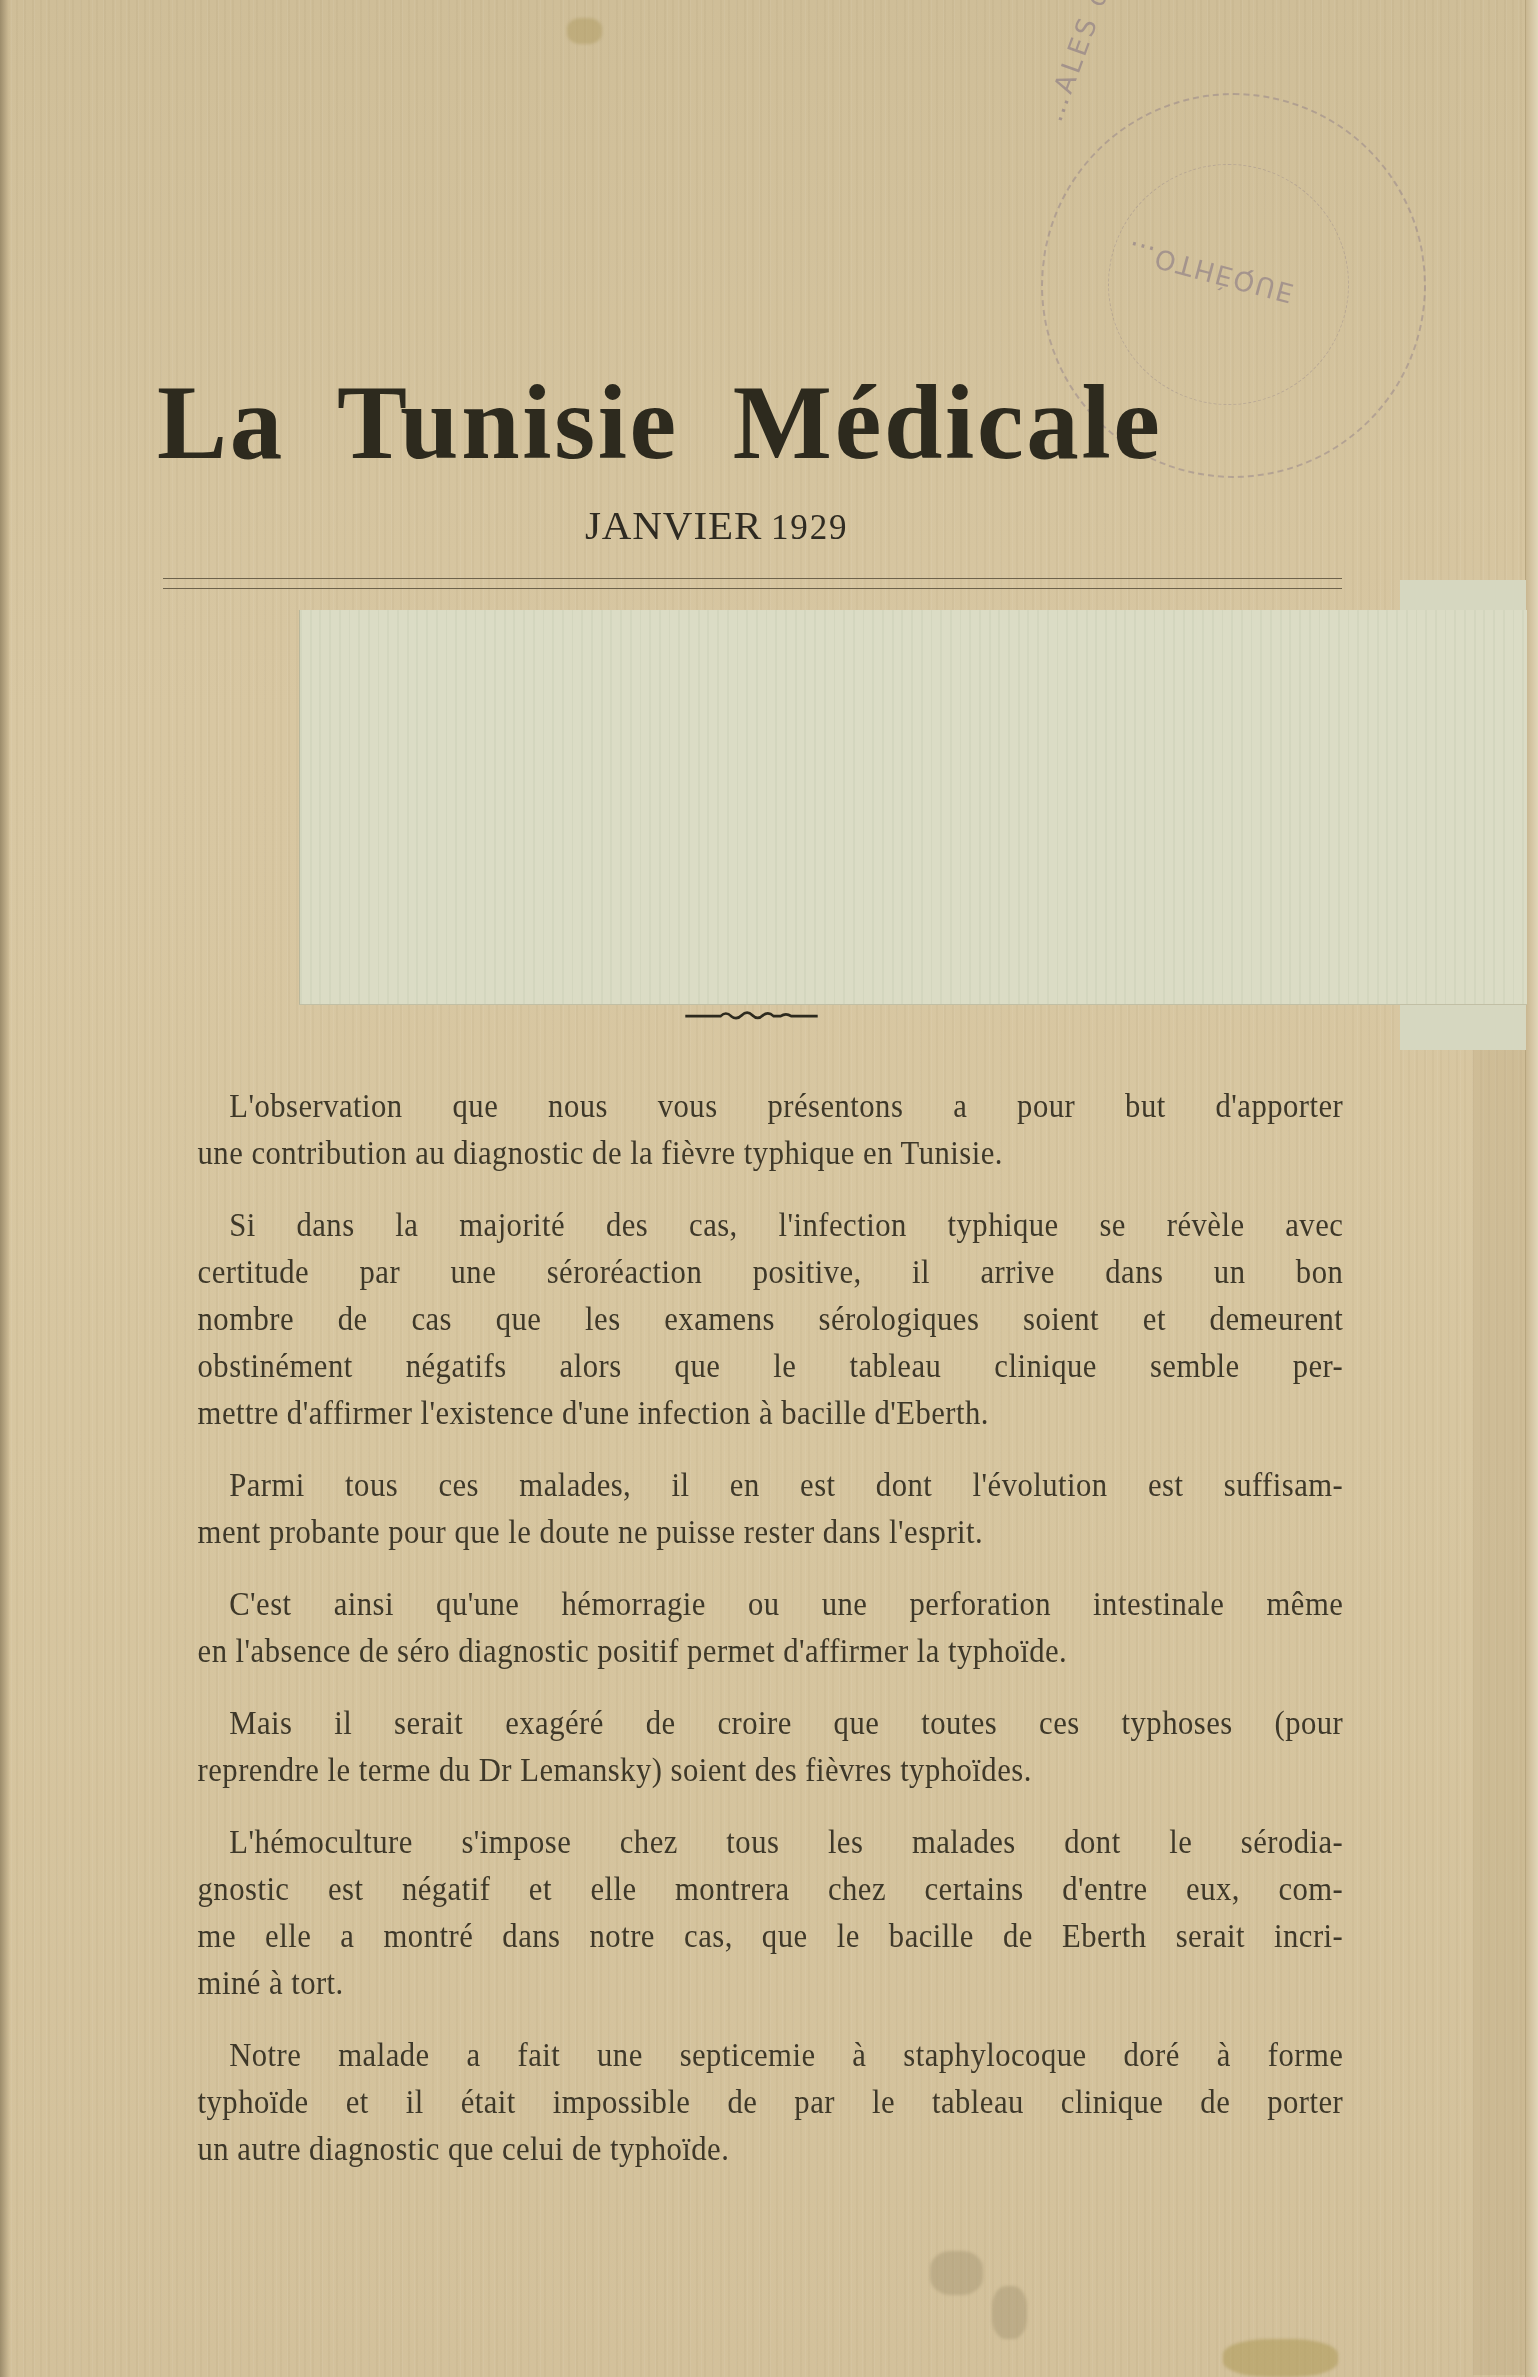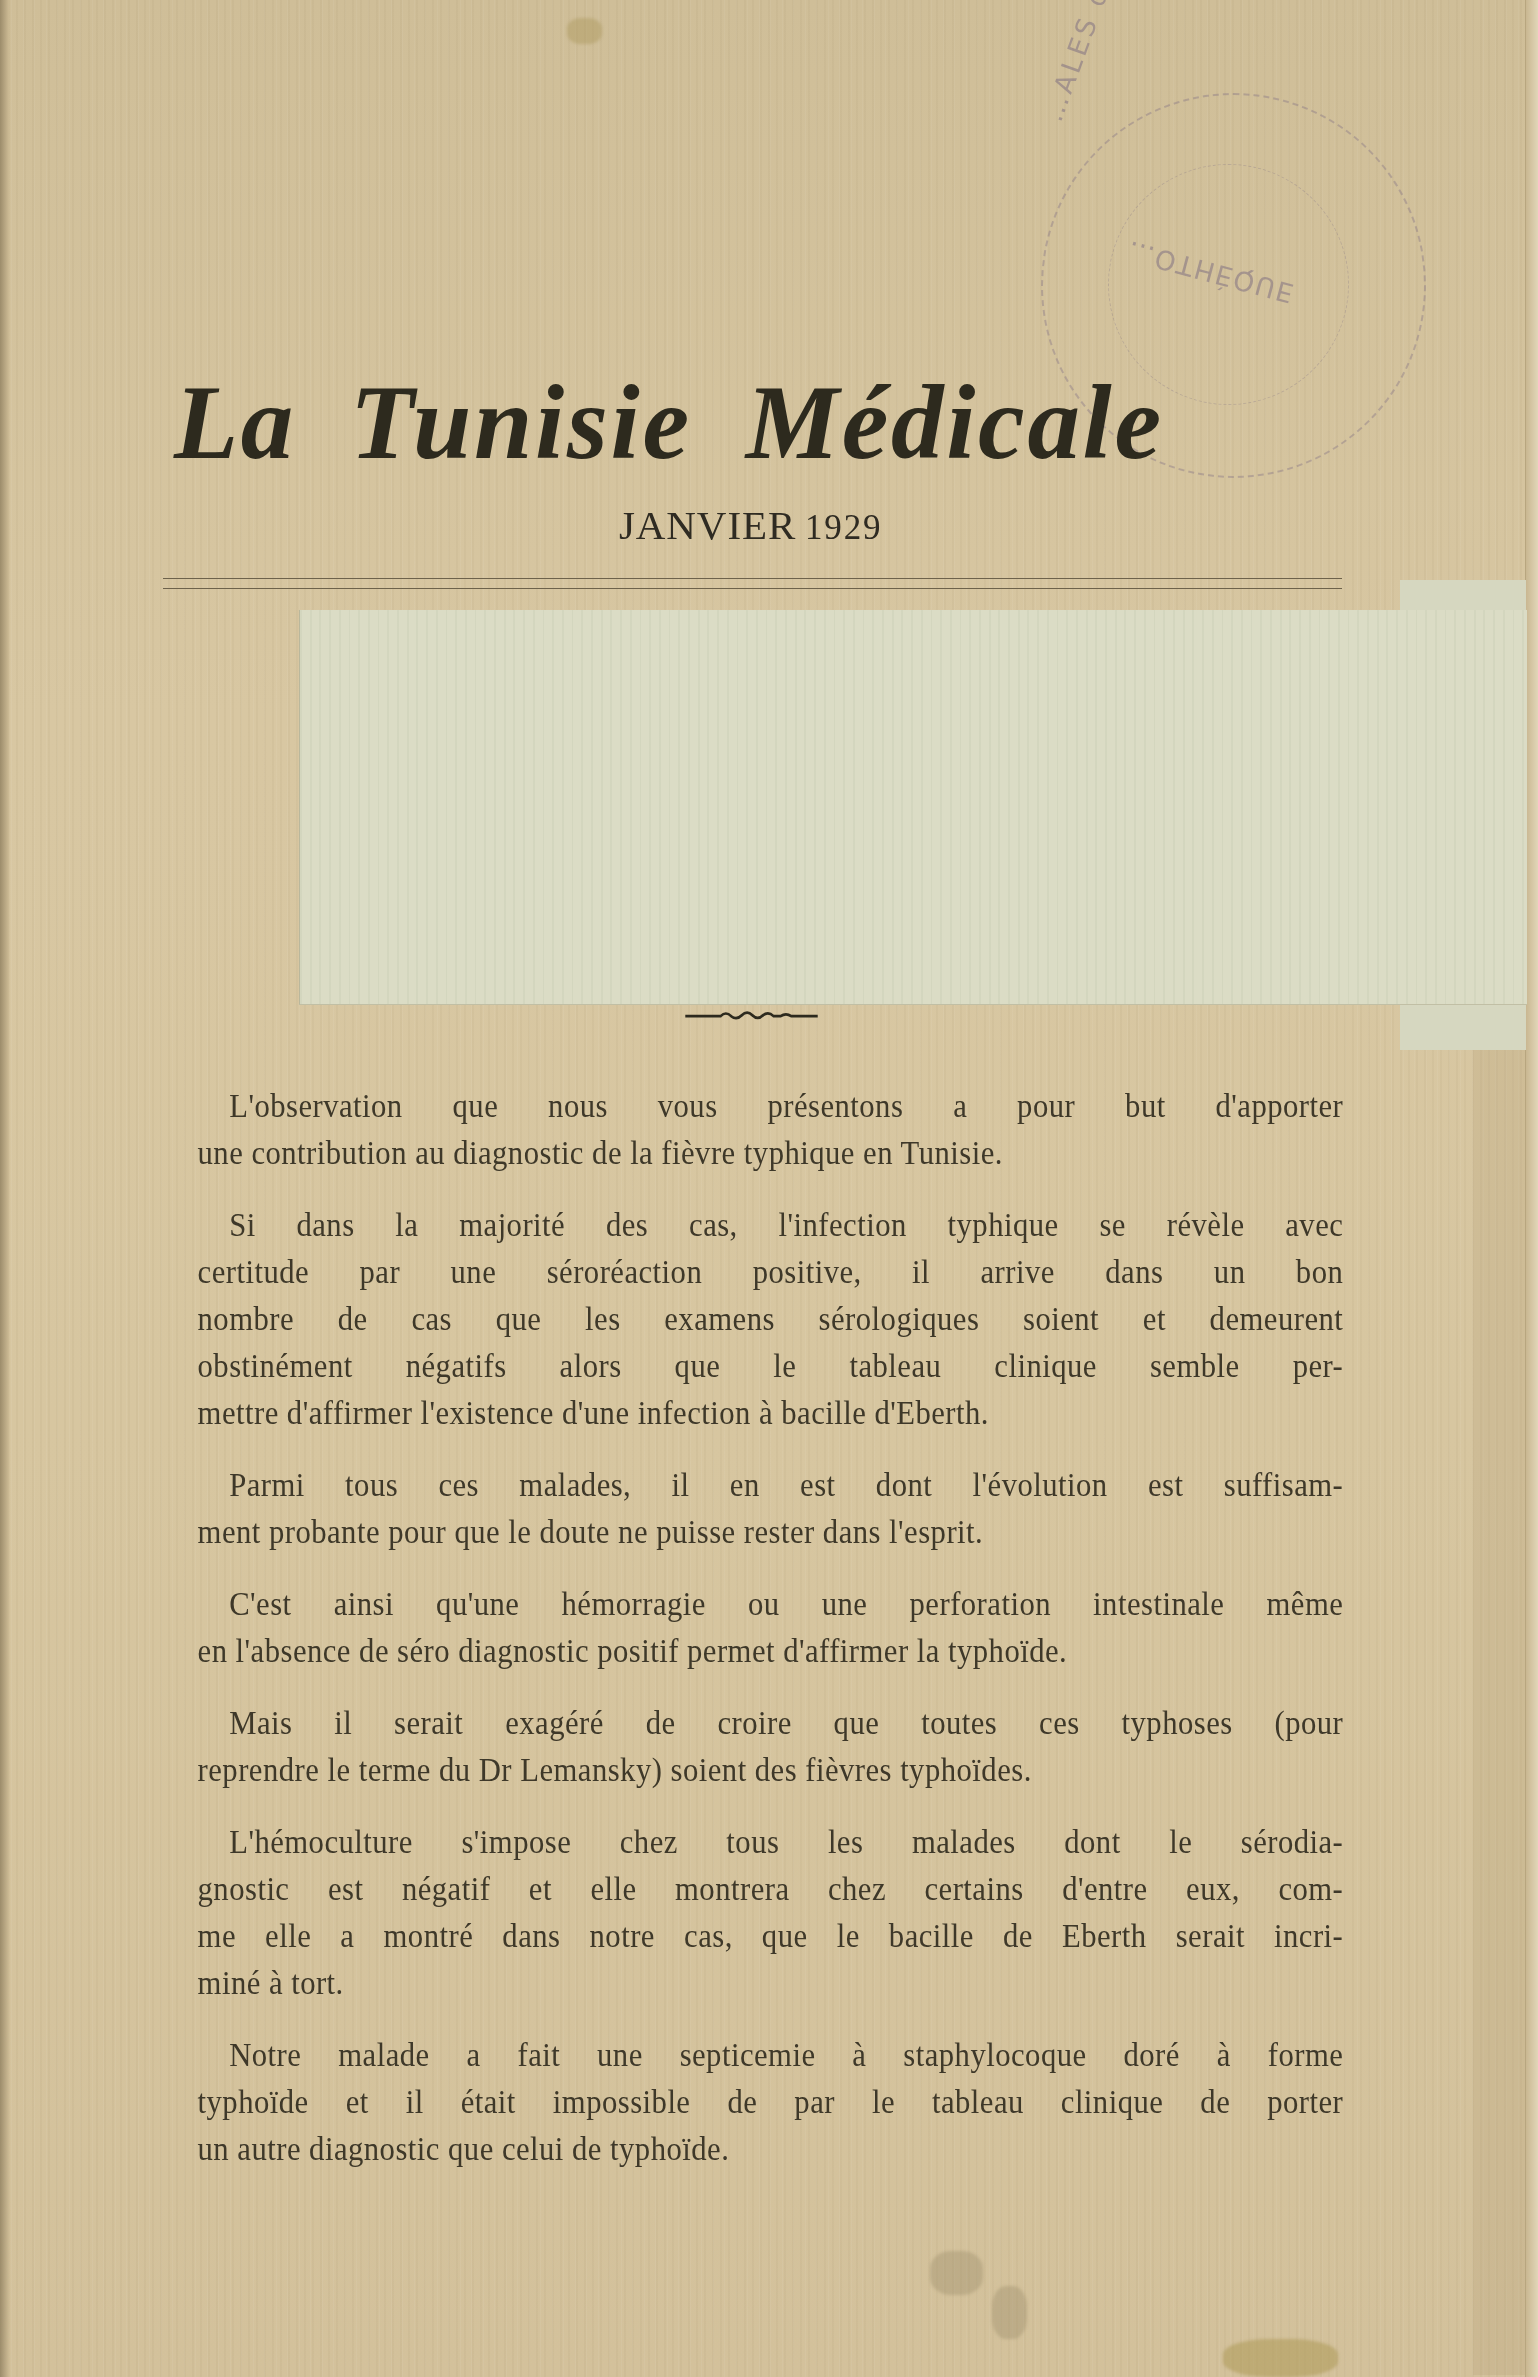--- a/index.html
+++ b/index.html
@@ -71,35 +71,34 @@
       font-family: "DejaVu Sans", sans-serif;
       font-size: 26.6px;
       letter-spacing: 1.8px;
       color: rgba(110,95,125,0.45);
       white-space: nowrap;
     }
 
     
     .masthead-title {
       position: absolute;
-      left: 174px; top: 370px;
+      left: 157px; top: 370px;
       width: 1179px;
       font-family: "Liberation Serif", serif;
       font-weight: bold;
       font-size: 105px;
       letter-spacing: 2.7px;
       word-spacing: 25px;
       color: #2d2a1e;
       line-height: 1;
       white-space: nowrap;
-      font-style: italic;
     }
     .masthead-date {
       position: absolute;
-      left: 619px; top: 501px;
+      left: 585px; top: 501px;
       font-family: "Liberation Serif", serif;
       font-size: 41px;
       color: #2f2b22;
       letter-spacing: 0.9px;
       white-space: nowrap;
     }
     .masthead-date .year {
       font-size: 35px;
       margin-left: 8.9px;
       letter-spacing: 1.8px;

